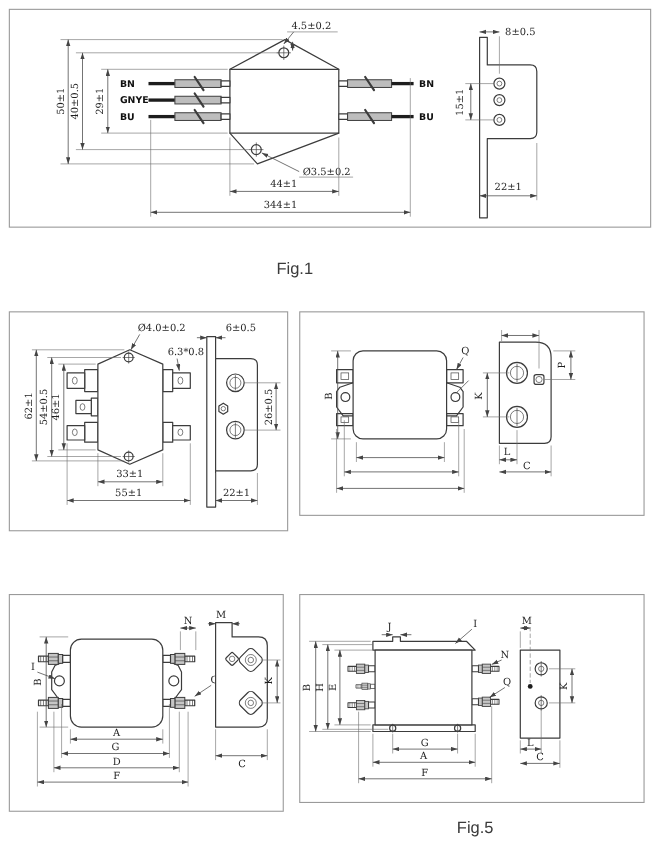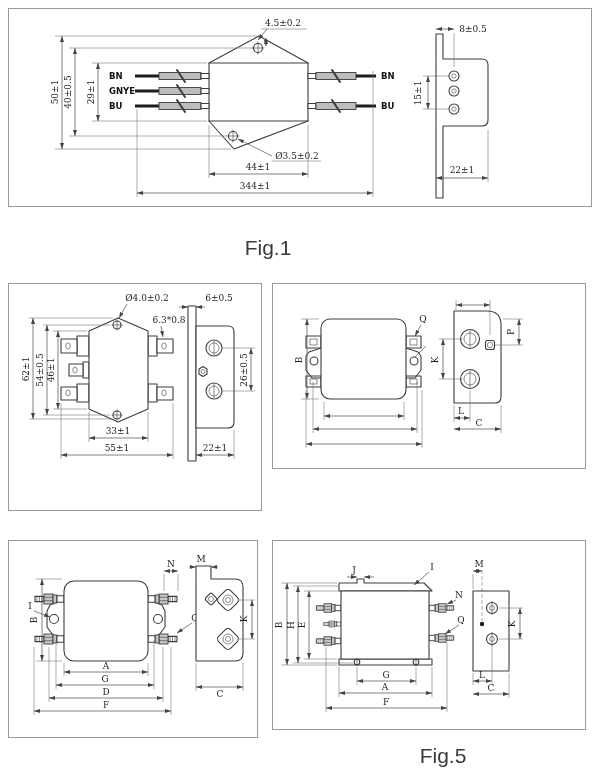--- a/index.html
+++ b/index.html
@@ -1,20 +1,20 @@
 <!DOCTYPE html>
 <html><head>
 <meta charset="utf-8">
 <style>
   html,body{margin:0;padding:0;background:#fff;}
   .page{position:relative;width:604px;height:775px;background:#ffffff;overflow:hidden;
         font-family:"DejaVu Serif",serif;}
   .panel{position:absolute;border:1px solid #9a9a9a;background:#fff;box-sizing:border-box;}
   .cap{position:absolute;width:90px;text-align:center;font-family:"Liberation Sans",sans-serif;
-       font-size:21px;color:#3a3a3a;}
+       font-size:15px;color:#3a3a3a;}
   svg{display:block;}
   .ln{fill:none;stroke:#3c3c3c;stroke-width:1.1;stroke-linejoin:round;stroke-linecap:round;}
   .fill{fill:#ffffff;stroke:#3c3c3c;stroke-width:1.1;stroke-linejoin:round;}
   .mg{fill:#c6c6c6;stroke:#3c3c3c;stroke-width:0.9;}
   .gray{fill:#bdbdbd;stroke:#3c3c3c;stroke-width:0.9;}
   .dk{fill:#1d1d1d;stroke:none;}
   .thin{fill:none;stroke:#3c3c3c;stroke-width:0.6;}
   .dim{fill:none;stroke:#4a4a4a;stroke-width:0.7;}
   .ext{fill:none;stroke:#6d6d6d;stroke-width:0.55;}
   .d2{marker-start:url(#ar);marker-end:url(#ar);}
@@ -127,21 +127,21 @@
     <line x1="419" y1="67" x2="419" y2="100" class="dim d2"></line>
     <text x="0" y="0" transform="translate(412 84) rotate(-90)" class="d">15±1</text>
     <line x1="479" y1="121" x2="479" y2="173" class="ext"></line>
     <line x1="427" y1="169" x2="479" y2="169" class="dim d2"></line>
     <text x="453" y="164" class="d">22±1</text>
   </g>
 </svg>
 </div>
 <div class="cap" style="left:223px;top:236px">Fig.1</div>
 
-<div class="panel" style="left:8px;top:283px;width:254px;height:228px">
+<div class="panel" style="left:8px;top:283px;width:254px;height:200px">
 <svg width="252" height="182" viewBox="0 0 252 182">
   <g>
     <rect x="68" y="52" width="12" height="20" class="fill"></rect>
           <rect x="52" y="55" width="16" height="14" class="fill"></rect>
           <ellipse cx="59" cy="62" rx="2.2" ry="3.2" class="thin"></ellipse>
     <rect x="74" y="78" width="6" height="16" class="fill"></rect>
           <rect x="60" y="80" width="14" height="12" class="fill"></rect>
           <ellipse cx="66" cy="86" rx="2.2" ry="3" class="thin"></ellipse>
     <rect x="68" y="100" width="12" height="18" class="fill"></rect>
           <rect x="52" y="103" width="16" height="13" class="fill"></rect>
@@ -437,15 +437,15 @@
     <line x1="200" y1="132" x2="200" y2="144" class="ext"></line>
           <line x1="219" y1="104" x2="219" y2="144" class="ext"></line>
     <line x1="200" y1="140" x2="219" y2="140" class="dim d2"></line>
     <text x="209" y="137" class="d">L</text>
     <line x1="236" y1="132" x2="236" y2="157" class="ext"></line>
     <line x1="200" y1="153" x2="236" y2="153" class="dim d2"></line>
     <text x="218" y="150" class="d">C</text>
   </g>
 </svg>
 </div>
-<div class="cap" style="left:398px;top:744px">Fig.5</div>
+<div class="cap" style="left:387px;top:744px">Fig.5</div>
 
 </div>
 
 </body></html>

